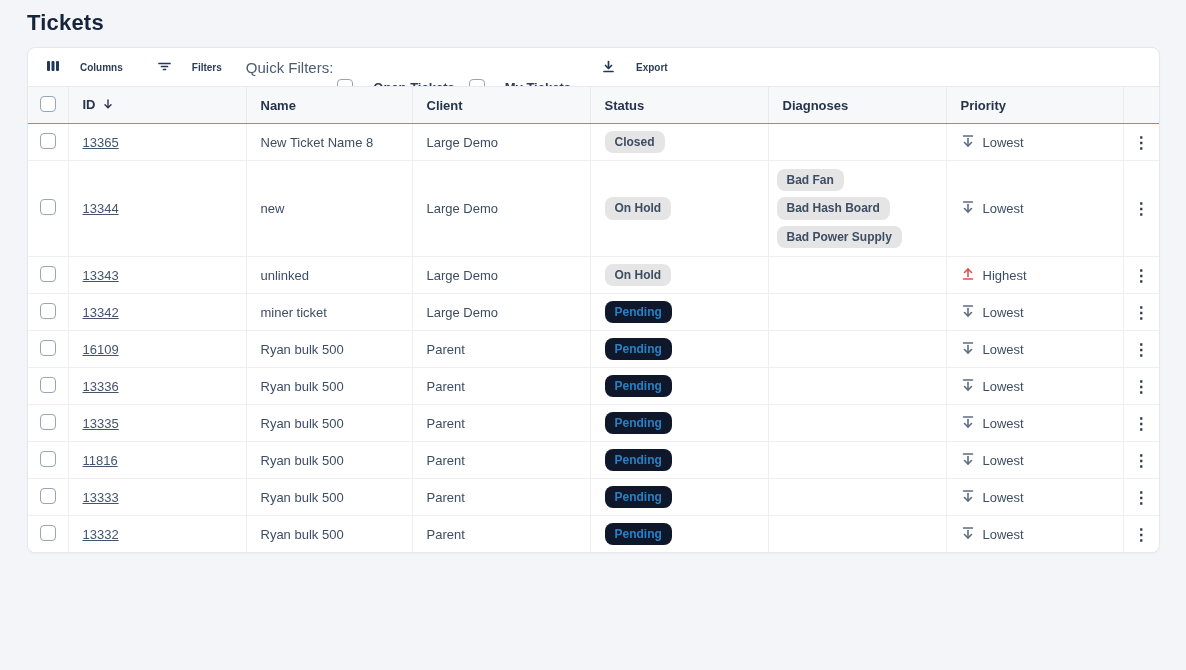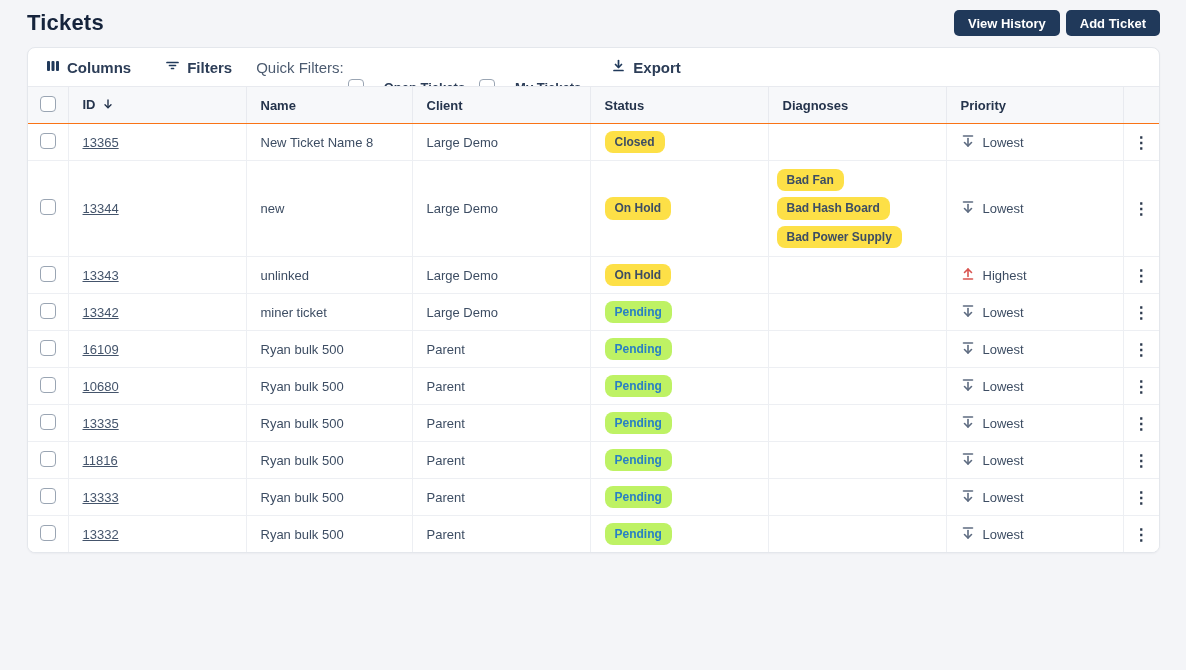--- a/index.html
+++ b/index.html
@@ -24,24 +24,24 @@
   }
   .card {
     margin: 5px 26px 0 27px; background: #fff;
     border: 1px solid #e4e7ec; border-radius: 8px;
     height: 506px; display: flex; flex-direction: column; overflow: hidden;
     box-shadow: 0 1px 2px rgba(20,35,60,.04);
   }
   
   .toolbar { height: 38px; flex: 0 0 38px; display: flex; align-items: center; padding: 0 10px 0 8px; }
   .tool-btn {
-    display: flex; align-items: center; gap: 7px; padding: 5px 10px;
+    display: flex; align-items: center; gap: 20px; padding: 5px 10px;
     background: transparent; border: none; border-radius: 4px; cursor: pointer;
     font-family: "Liberation Sans", sans-serif;
-    font-size: 15px; font-weight: 600; color: #2c3d57;
+    font-size: 10px; font-weight: 600; color: #2c3d57;
   }
   .quick-filters-label { margin-left: 14px; font-size: 15px; color: #4c5b70; }
   .qf-item { display: flex; align-items: center; gap: 20px; padding: 0 10px 0 4px; cursor: pointer; margin-top: 40px; }
   .qf-item .qf-label { font-size: 13px; font-weight: 600; color: #2c3d57; }
   .cbx {
     display: inline-block; width: 16px; height: 16px;
     border: 1.5px solid #9aa5b3; border-radius: 4px; background: #fff; cursor: pointer;
   }
   .export-btn { margin-left: 10px; }
   
@@ -58,38 +58,34 @@
     font-size: 13px; color: #3d4d63;
     border-bottom: 1px solid #edeff3; border-right: 1px solid #edeff3;
     background: #fff;
   }
   tbody td:last-child { border-right: none; }
   .cb-cell { text-align: center; padding: 0 !important; }
   .id-link { color: #44546b; text-decoration: underline; cursor: pointer; font-size: 13px; }
   .sort-icon { margin-left: 6px; vertical-align: -1px; }
   .chip {
     display: inline-block; padding: 4px 10px; border-radius: 8px;
-    background: #fde047; color: #3d4d63; font-size: 12px; font-weight: 600;
+    background: #e5e5e5; color: #3d4d63; font-size: 12px; font-weight: 600;
     line-height: 1.2; white-space: nowrap;
   }
-  .chip.blue { background: #bef264; color: #2980c4; }
+  .chip.blue { background: #0f172a; color: #2980c4; }
   .diag-cell { padding: 8px 8px !important; }
   .diag-wrap { display: flex; flex-wrap: wrap; gap: 6px; }
   .prio-wrap { display: flex; align-items: center; gap: 8px; }
   .kebab { font-size: 16px; color: #2c3a4e; cursor: pointer; display: inline-block; width: 100%; text-align: center; font-weight: 700; }
 </style>
 </head>
 <body>
 
 <div class="topbar">
   <h1 class="page-title">Tickets</h1>
-  <div class="topbar-actions">
-    <button class="navy-btn">View History</button>
-    <button class="navy-btn">Add Ticket</button>
-  </div>
 </div>
 
 <div class="card">
   <div class="toolbar">
     <button class="tool-btn">
       <span>
         <svg width="14" height="14" viewBox="0 0 14 14" fill="#20395a">
             <rect x="1" y="2" width="3" height="10" rx="1"></rect>
             <rect x="5.5" y="2" width="3" height="10" rx="1"></rect>
             <rect x="10" y="2" width="3" height="10" rx="1"></rect>
@@ -253,21 +249,21 @@
                   <path d="M7 4.5V12"></path>
                   <path d="M3.5 8.5L7 12l3.5-3.5"></path>
                 </svg></span>
               <span>Lowest</span>
             </span>
           </td>
           <td style="padding: 0px;"><span class="kebab">⋮</span></td>
         </tr>
         <tr>
           <td class="cb-cell"><span class="cbx"></span></td>
-          <td><a class="id-link">10680</a></td>
+          <td><a class="id-link">13336</a></td>
           <td>Ryan bulk 500</td>
           <td>Parent</td>
           <td><span class="chip blue">Pending</span></td>
           <td class="diag-cell"></td>
           <td>
             <span class="prio-wrap">
               <span><svg width="14" height="14" viewBox="0 0 14 14" fill="none" stroke="#5d6b80" stroke-width="1.6" stroke-linecap="round" stroke-linejoin="round">
                   <path d="M2.5 2h9"></path>
                   <path d="M7 4.5V12"></path>
                   <path d="M3.5 8.5L7 12l3.5-3.5"></path>

